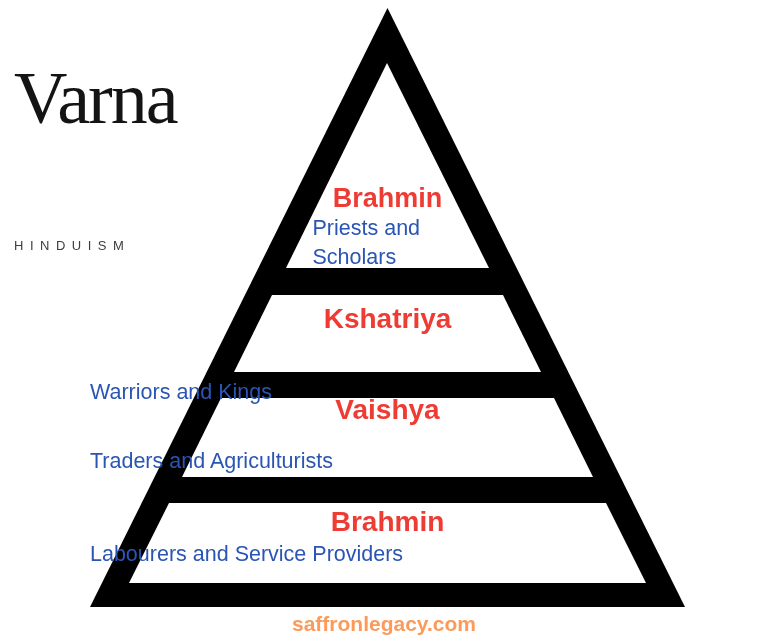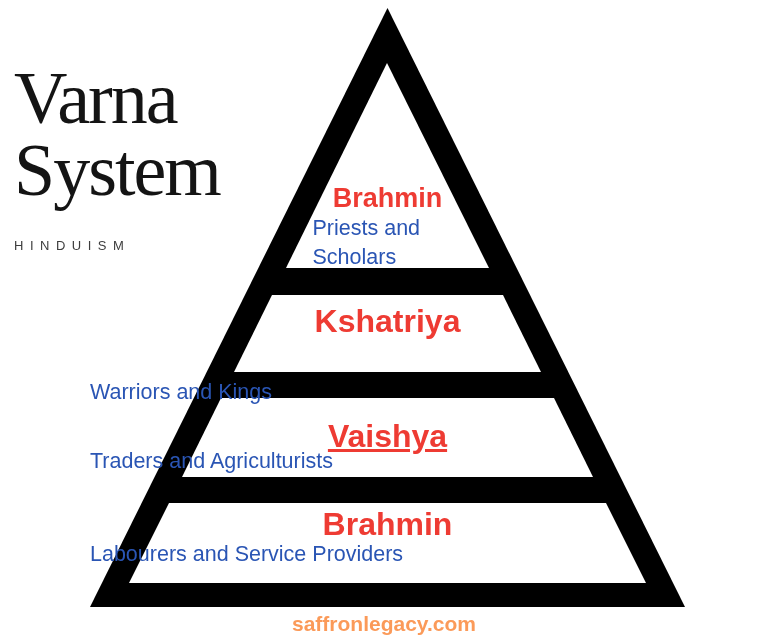--- a/index.html
+++ b/index.html
@@ -68,40 +68,40 @@
   .band-1 { clip-path: polygon(297px 55px, 399px 260px, 196px 260px); }
   .band-2 { clip-path: polygon(182px 287px, 413px 287px, 451px 364px, 144px 364px); }
   .band-3 { clip-path: polygon(131px 390px, 464px 390px, 503px 469px, 92px 469px); }
   .band-4 { clip-path: polygon(79px 495px, 516px 495px, 556px 575px, 39px 575px); }
 
   .level-name {
     position: absolute;
     left: 0;
     width: 100%;
     text-align: center;
-    font-size: 32px;
+    font-size: 28px;
     font-weight: 700;
     color: var(--level-name, #ee3b33);
   }
   .level-desc {
     position: absolute;
     left: 0;
     width: 100%;
     text-align: left;
     font-size: 21.5px;
     font-weight: 500;
     color: var(--level-desc, #2a55b4);
     line-height: 29px;
   }
   .name-1 { top: 175px; font-size: 27px; }
   .desc-1 { top: 206px; }
   .desc-1 .desc-inner { max-width: 150px; margin: 0 auto; }
   .name-2 { top: 295px; }
   .desc-2 { top: 331px; margin-top: 39px; }
-  .name-3 { top: 410px; text-decoration: underline; }
+  .name-3 { top: 386px; }
   .desc-3 { top: 439px; }
   .name-4 { top: 498px; }
   .desc-4 { top: 532px; }
 
   
   .footer {
     position: absolute;
     left: 0;
     top: 612px;
     width: 100%;
@@ -111,21 +111,20 @@
     color: var(--footer, #fb9a59);
   }
 </style>
 </head>
 <body>
 
 <div class="canvas">
 
   <div class="title-block">
     <div class="title-line">Varna</div>
-    <div class="title-line">System</div>
   </div>
   <div class="subtitle">HINDUISM</div>
 
   <div class="pyramid">
     <div class="pyramid-outer"></div>
 
     <div class="band band-1"></div>
     <div class="band band-2"></div>
     <div class="band band-3"></div>
     <div class="band band-4"></div>

